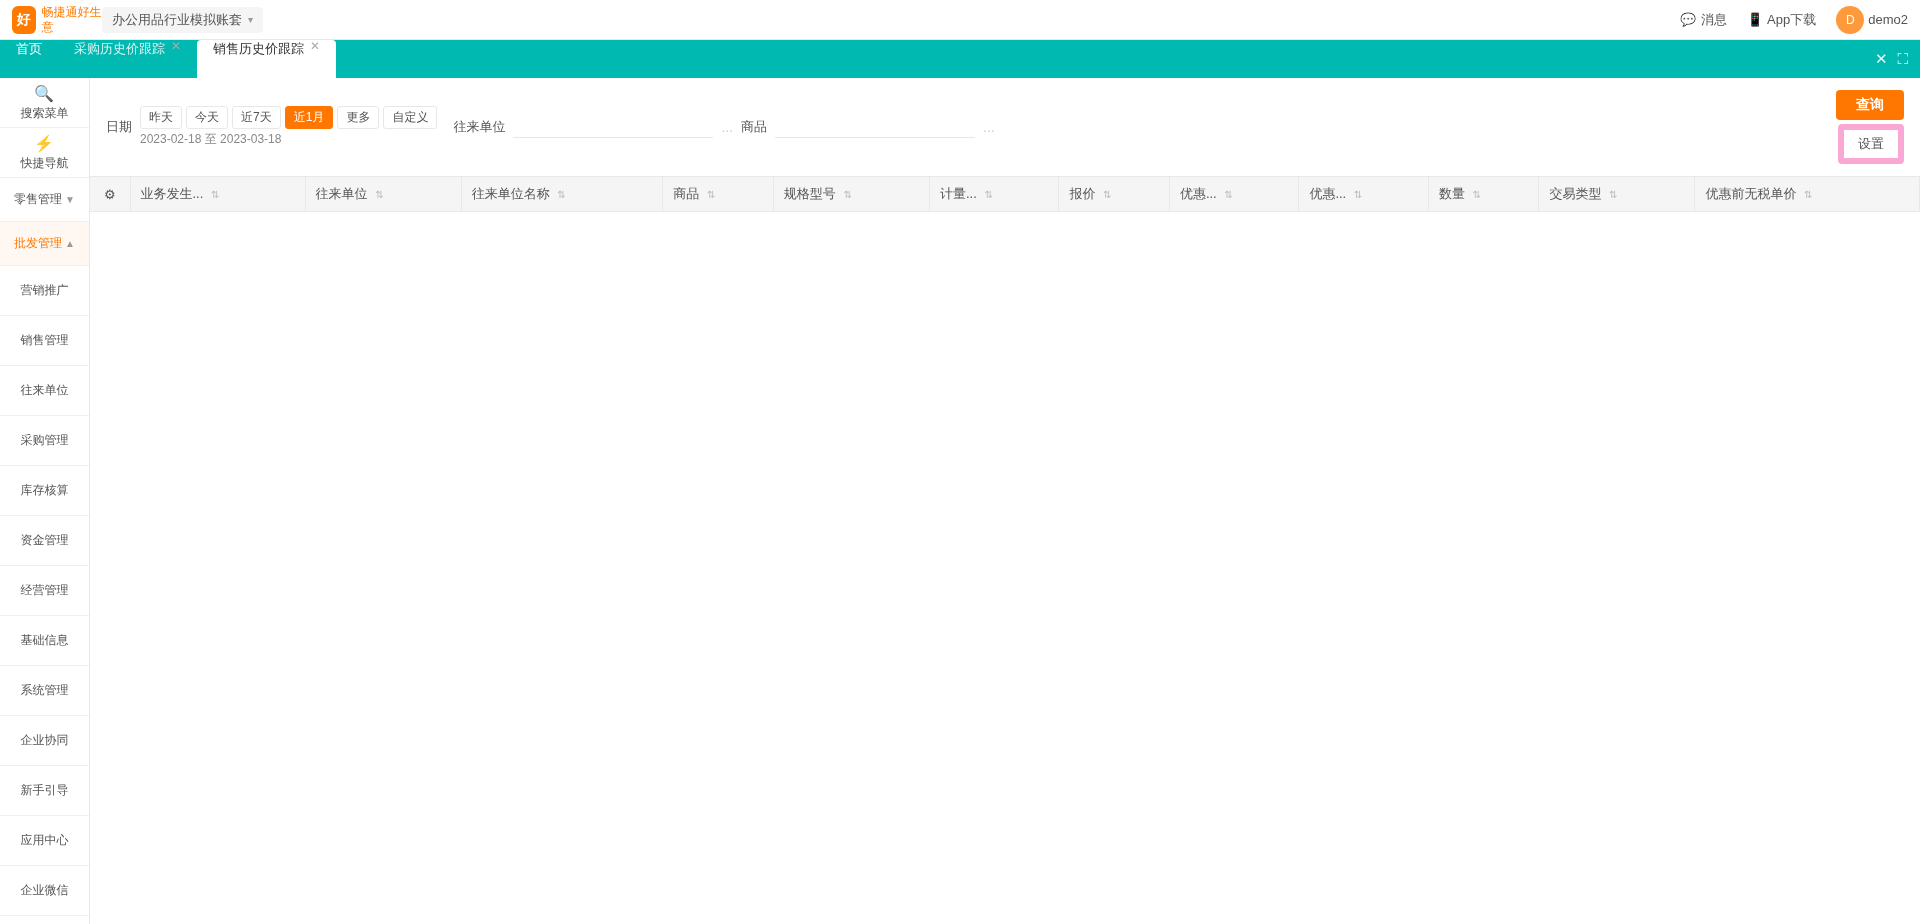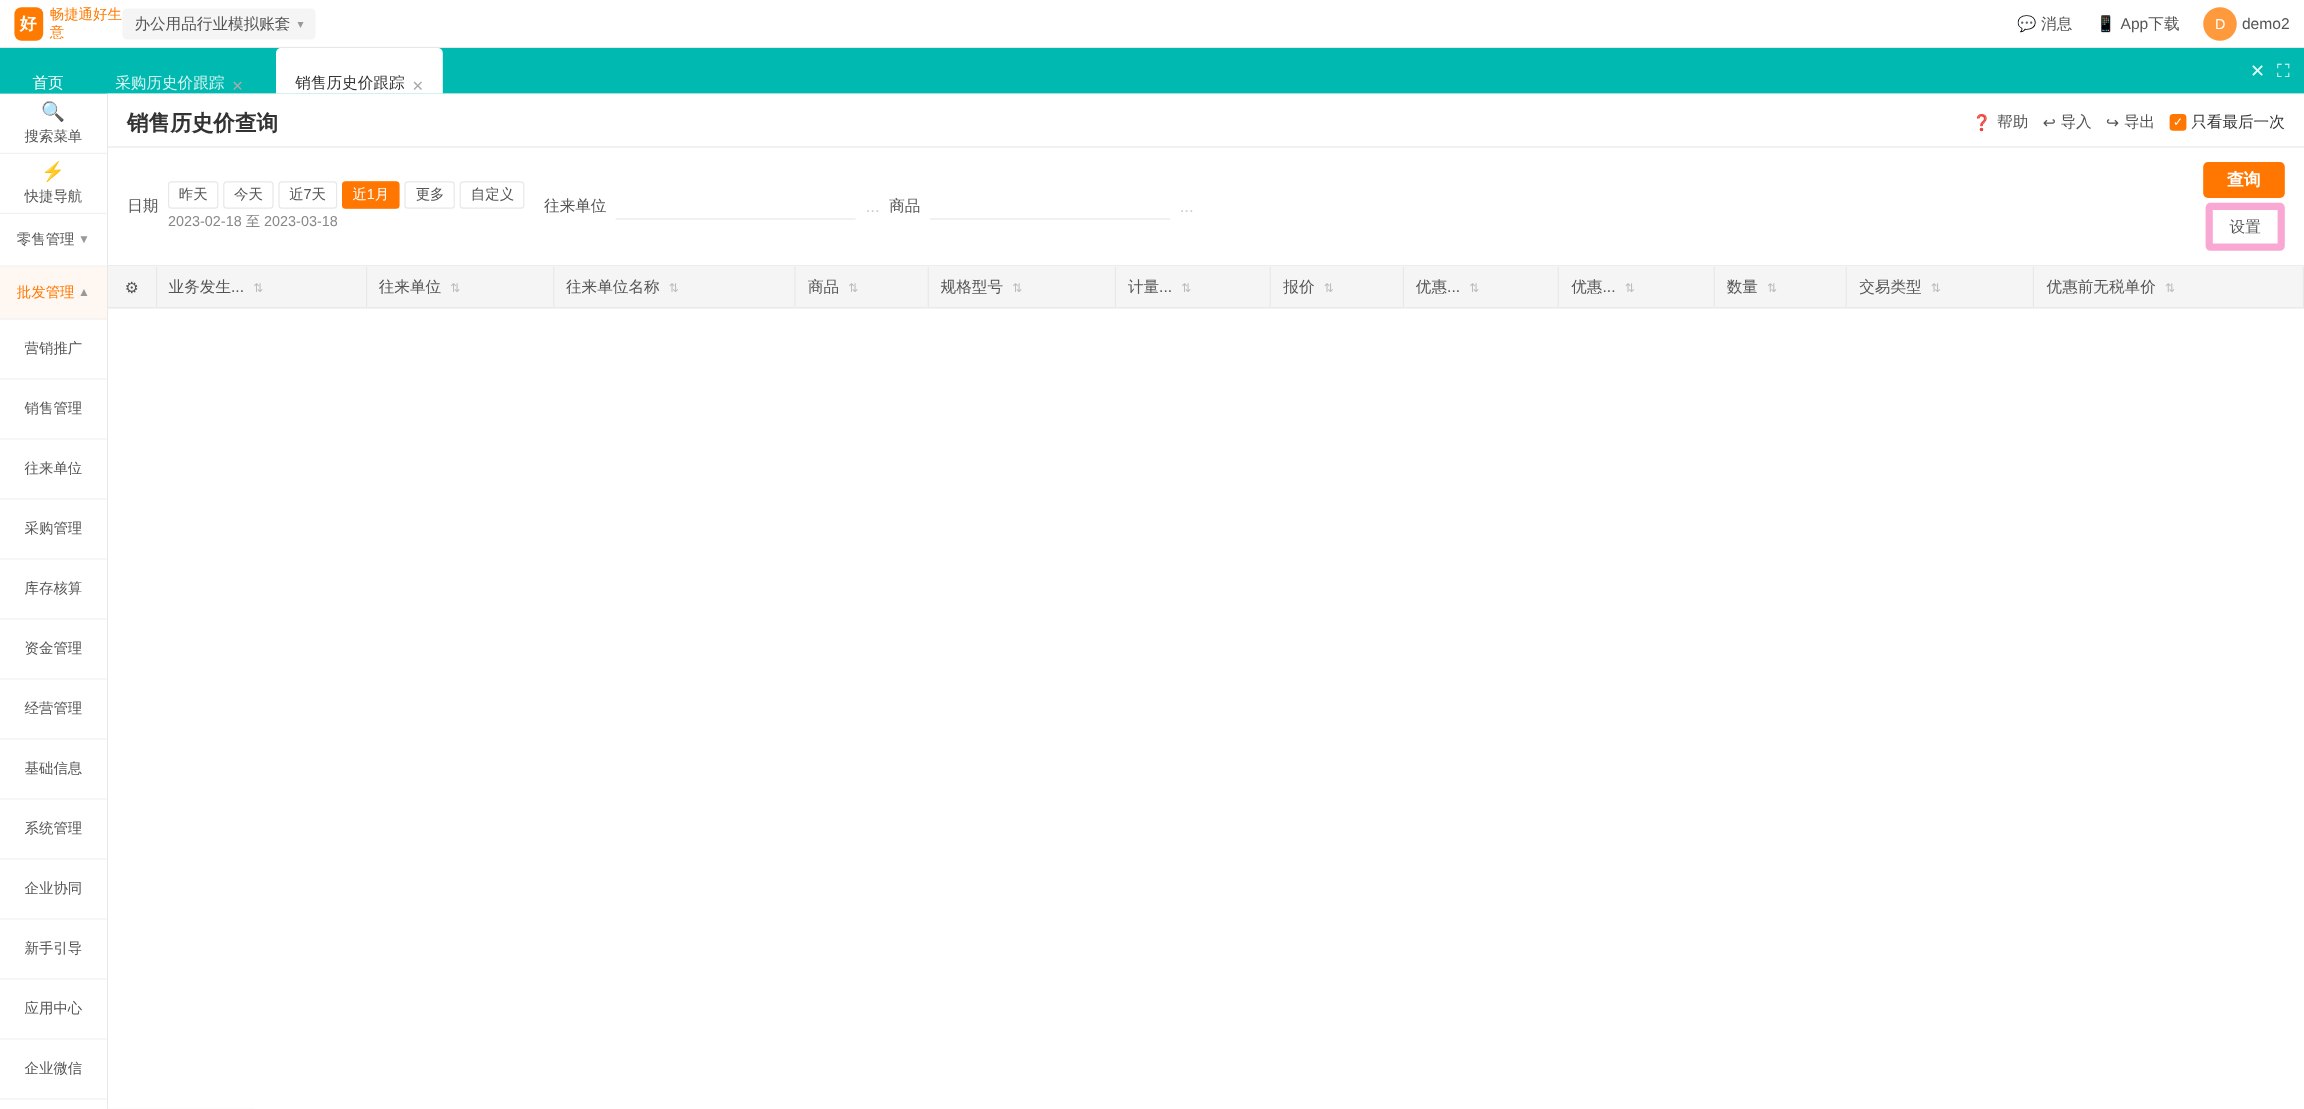--- a/index.html
+++ b/index.html
@@ -83,29 +83,28 @@
     .tab-bar {
       height: 38px;
       background: #00b9b0;
       display: flex;
       align-items: center;
       padding-left: 0;
     }
     .tab-item {
       height: 38px;
       display: flex;
-      align-items: flex-end;
+      align-items: flex-start;
       padding: 0 16px;
       font-size: 13px;
       cursor: pointer;
       color: rgba(255,255,255,0.85);
       position: relative;
       gap: 6px;
       white-space: nowrap;
-      margin-left: 11px;
     }
     .tab-item.active {
       background: #fff;
       color: #333;
       border-radius: 4px 4px 0 0;
     }
     .tab-item.home {
       color: #fff;
     }
     .tab-close {
@@ -487,41 +486,20 @@
     <div class="sidebar-item">
       <span>企业微信</span>
     </div>
     <div class="sidebar-item">
       
     </div>
   </div>
 
   <div class="content-area">
 
-    <div class="page-header">
-      <div class="page-title">销售历史价查询</div>
-      <div class="page-actions">
-        <div class="action-btn">
-          <span>❓</span>
-          <span>帮助</span>
-        </div>
-        <div class="action-btn">
-          <span>↩</span>
-          <span>导入</span>
-        </div>
-        <div class="action-btn">
-          <span>↪</span>
-          <span>导出</span>
-        </div>
-        <div class="checkbox-label">
-          <div class="custom-checkbox">✓</div>
-          <span>只看最后一次</span>
-        </div>
-      </div>
-    </div>
 
     <div class="filter-area">
       <div class="filter-group">
         <span class="filter-label">日期</span>
         <div class="filter-date-col">
           <div class="date-btns">
             <button class="date-btn">昨天</button>
             <button class="date-btn">今天</button>
             <button class="date-btn">近7天</button>
             <button class="date-btn active">近1月</button>

